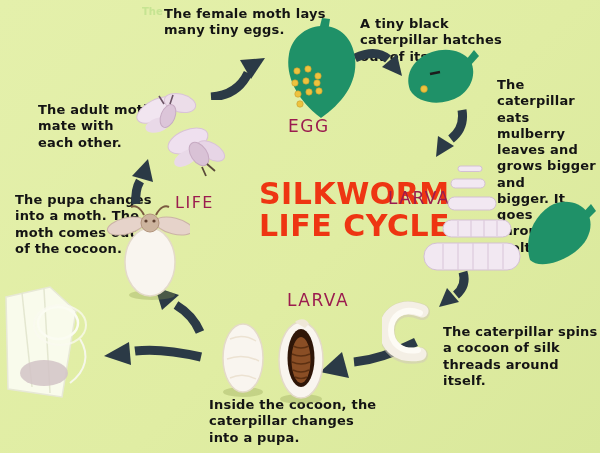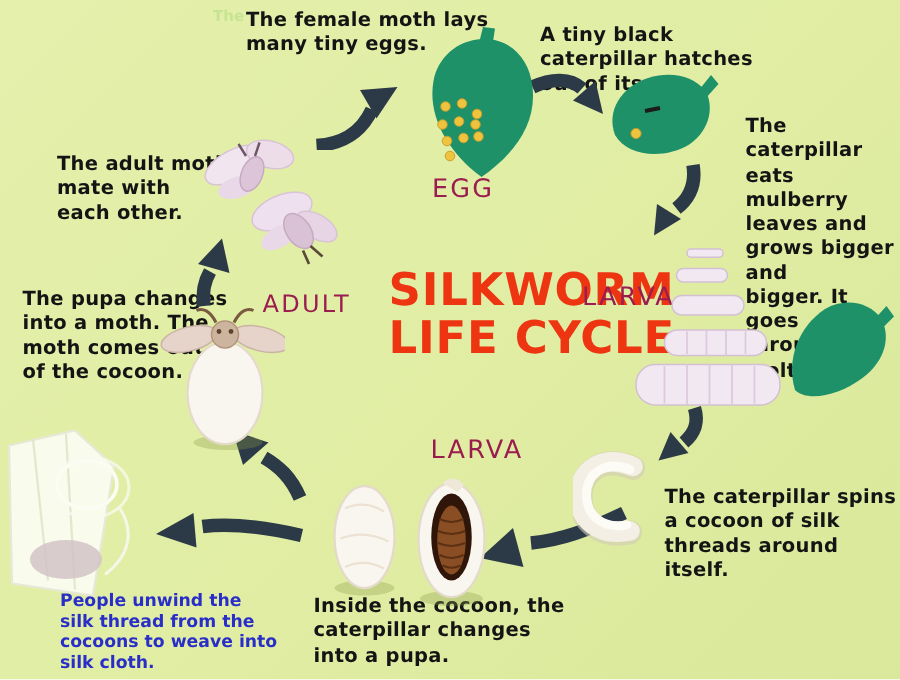--- a/index.html
+++ b/index.html
@@ -43,21 +43,21 @@
 
 <div id="canvas">
 
   <div class="title">SILKWORM
 LIFE CYCLE</div>
   <div class="ghost">The</div>
 
   <div class="stage" style="left:288px;top:116px;">EGG</div>
   <div class="stage" style="left:388px;top:188px;">LARVA</div>
   <div class="stage" style="left:287px;top:290px;">LARVA</div>
-  <div class="stage" style="left:175px;top:193px;font-size:16px;">ADULT</div>
+  <div class="stage" style="left:175px;top:193px;font-size:16px;">LIFE</div>
 
   <div class="cap" style="left:164px;top:6px;">The female moth lays
 many tiny eggs.</div>
   <div class="cap" style="left:360px;top:16px;">A tiny black
 caterpillar hatches
 out of its egg.</div>
   <div class="cap" style="left:497px;top:77px;">The caterpillar eats
 mulberry leaves and
 grows bigger and
 bigger. It goes
@@ -69,24 +69,20 @@
 into a moth. The
 moth comes out
 of the cocoon.</div>
   <div class="cap" style="left:209px;top:397px;">Inside the cocoon, the
 caterpillar changes
 into a pupa.</div>
   <div class="cap" style="left:443px;top:324px;">The caterpillar spins
 a cocoon of silk
 threads around
 itself.</div>
-  <div class="cap-blue" style="left:40px;top:394px;">People unwind the
-silk thread from the
-cocoons to weave into
-silk cloth.</div>
 
   <svg style="left:207px;top:55px;" width="60" height="45" viewBox="0 0 60 45">
     <path class="arrow-tail" d="M4,42 C20,41 33,35 41,18"></path>
     <polygon class="arrow-head" points="58,3 44,24 33,5"></polygon>
   </svg>
   <svg style="left:352px;top:48px;" width="54" height="34" viewBox="0 0 54 34">
     <path class="arrow-tail" d="M3,10 C16,4 28,4 36,11"></path>
     <polygon class="arrow-head" points="50,28 30,19 45,6"></polygon>
   </svg>
   <svg style="left:428px;top:106px;" width="40" height="54" viewBox="0 0 40 54">

